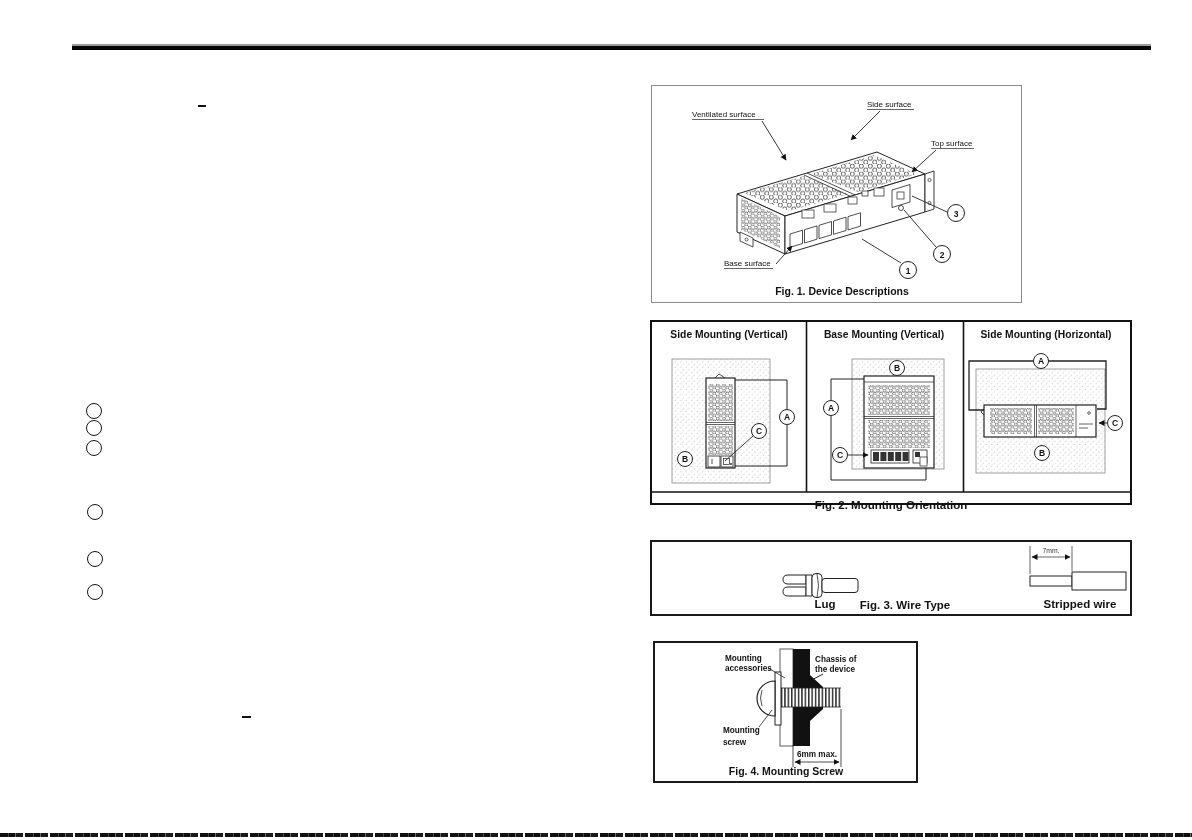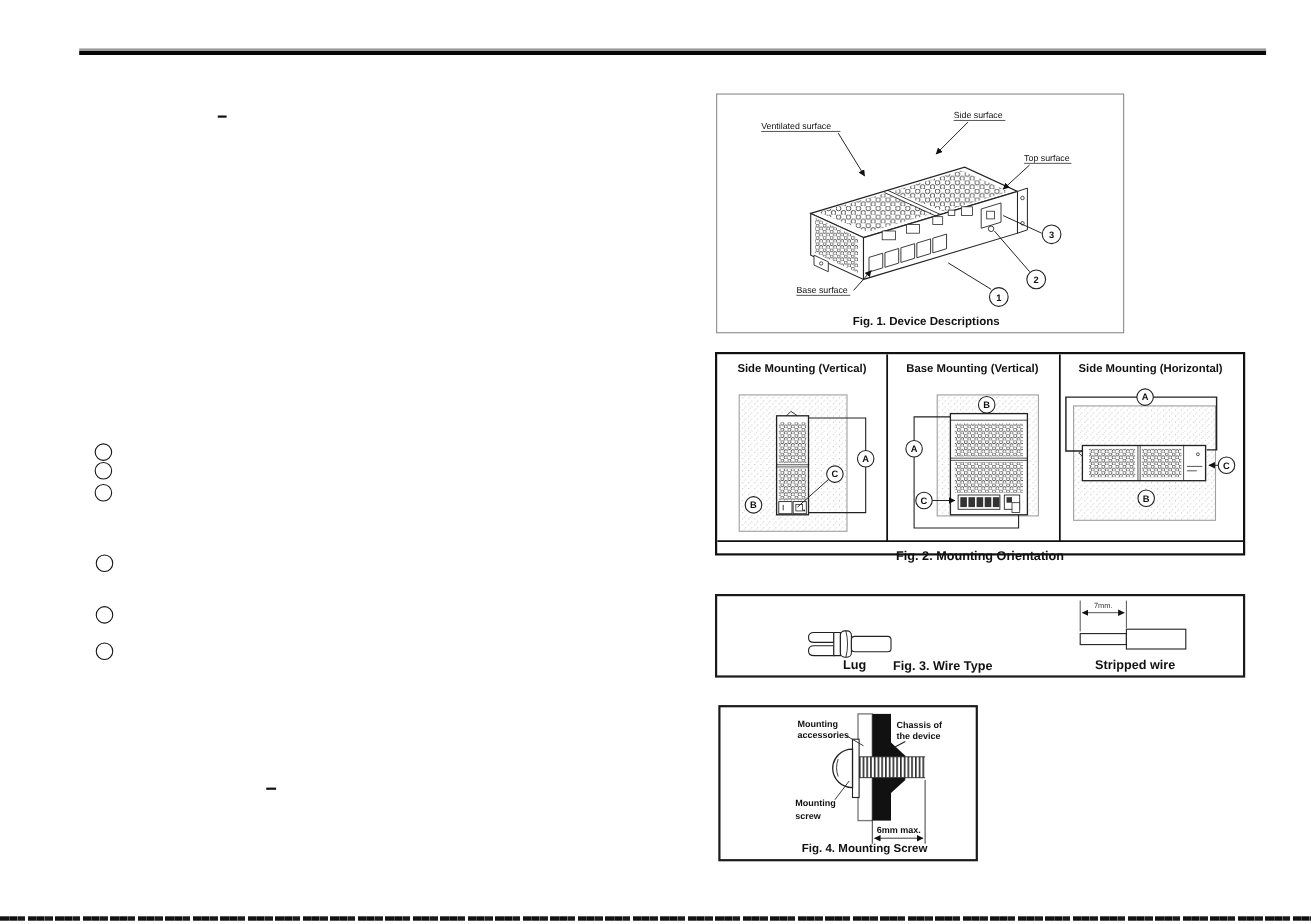--- a/index.html
+++ b/index.html
@@ -9,22 +9,22 @@
         background:linear-gradient(to bottom,#9c9c9c 0,#9c9c9c 2px,#060606 2px,#060606 6px);}
   .bottom-strip{position:absolute;left:0;top:833px;width:1192px;height:4px;
         background:repeating-linear-gradient(90deg,#121212 0 8px,#4a4a4a 8px 9px,#0e0e0e 9px 15px,#6d6d6d 15px 16px,#1a1a1a 16px 23px,#fdfdfd 23px 25px);}
   .dash{position:absolute;height:2px;background:#111;}
   .dash1{left:198px;top:105px;width:8px;}
   .dash2{left:242px;top:716px;width:9px;}
   .mark-circle{position:absolute;width:16px;height:16px;border:1.4px solid #141414;border-radius:50%;box-sizing:border-box;background:#fff;}
   .fig{position:absolute;background:#fff;box-sizing:border-box;}
   .fig1{left:651px;top:85px;width:371px;height:218px;border:1.5px solid #8a8a8a;}
   .fig2{left:650px;top:320px;width:482px;height:185px;border:2px solid #111;}
-  .fig3{left:650px;top:540px;width:482px;height:76px;border:2px solid #1a1a1a;}
-  .fig4{left:653px;top:641px;width:236px;height:142px;border:2px solid #1a1a1a;text-align:center;}
+  .fig3{left:650px;top:540px;width:482px;height:76px;border:2px solid #1a1a1a;padding-left:48px;}
+  .fig4{left:653px;top:641px;width:265px;height:142px;border:2px solid #1a1a1a;text-align:center;}
   svg{display:block;}
   svg text{fill:#111;font-family:"Liberation Sans",sans-serif;}
   .lbl{font-size:8px;}
   .lbl-b{font-size:8.2px;font-weight:bold;}
   .cap{font-size:10.5px;font-weight:bold;}
   .cap-lg{font-size:11.5px;font-weight:bold;}
   .ptitle{font-size:10.3px;font-weight:bold;}
   .co{font-size:8.5px;font-weight:bold;}
   .dim{font-size:6.8px;fill:#333;}
 </style>

